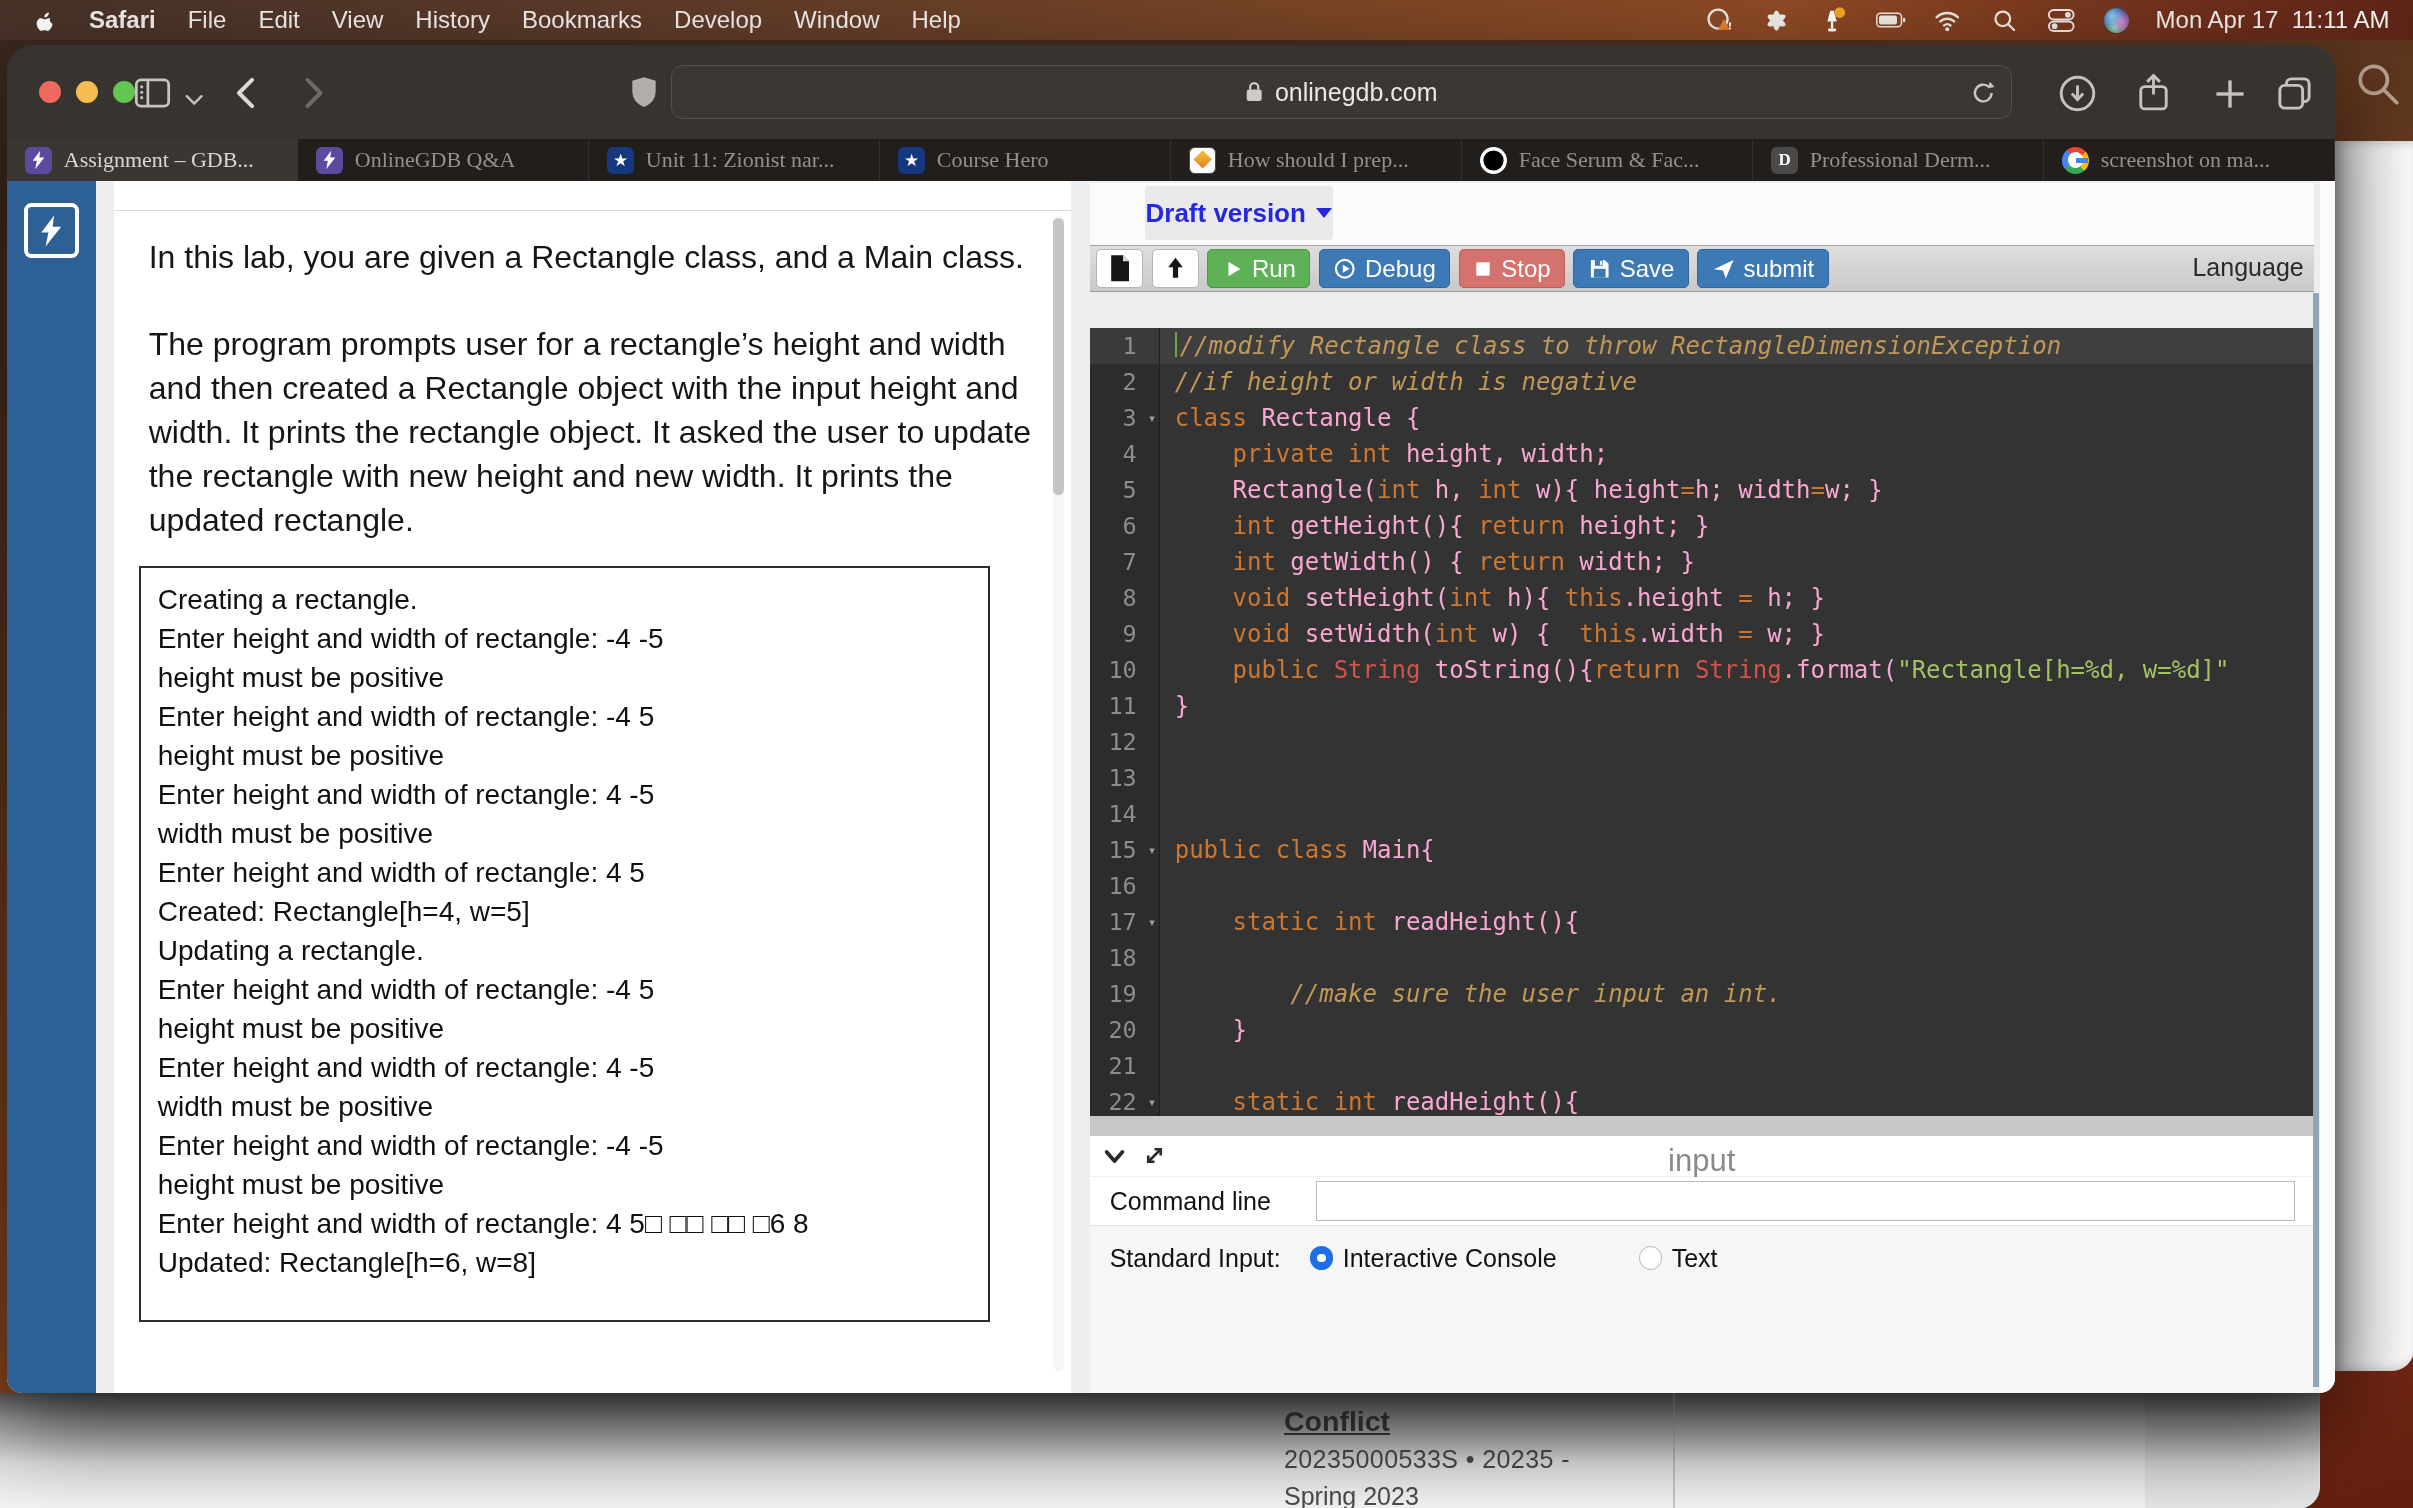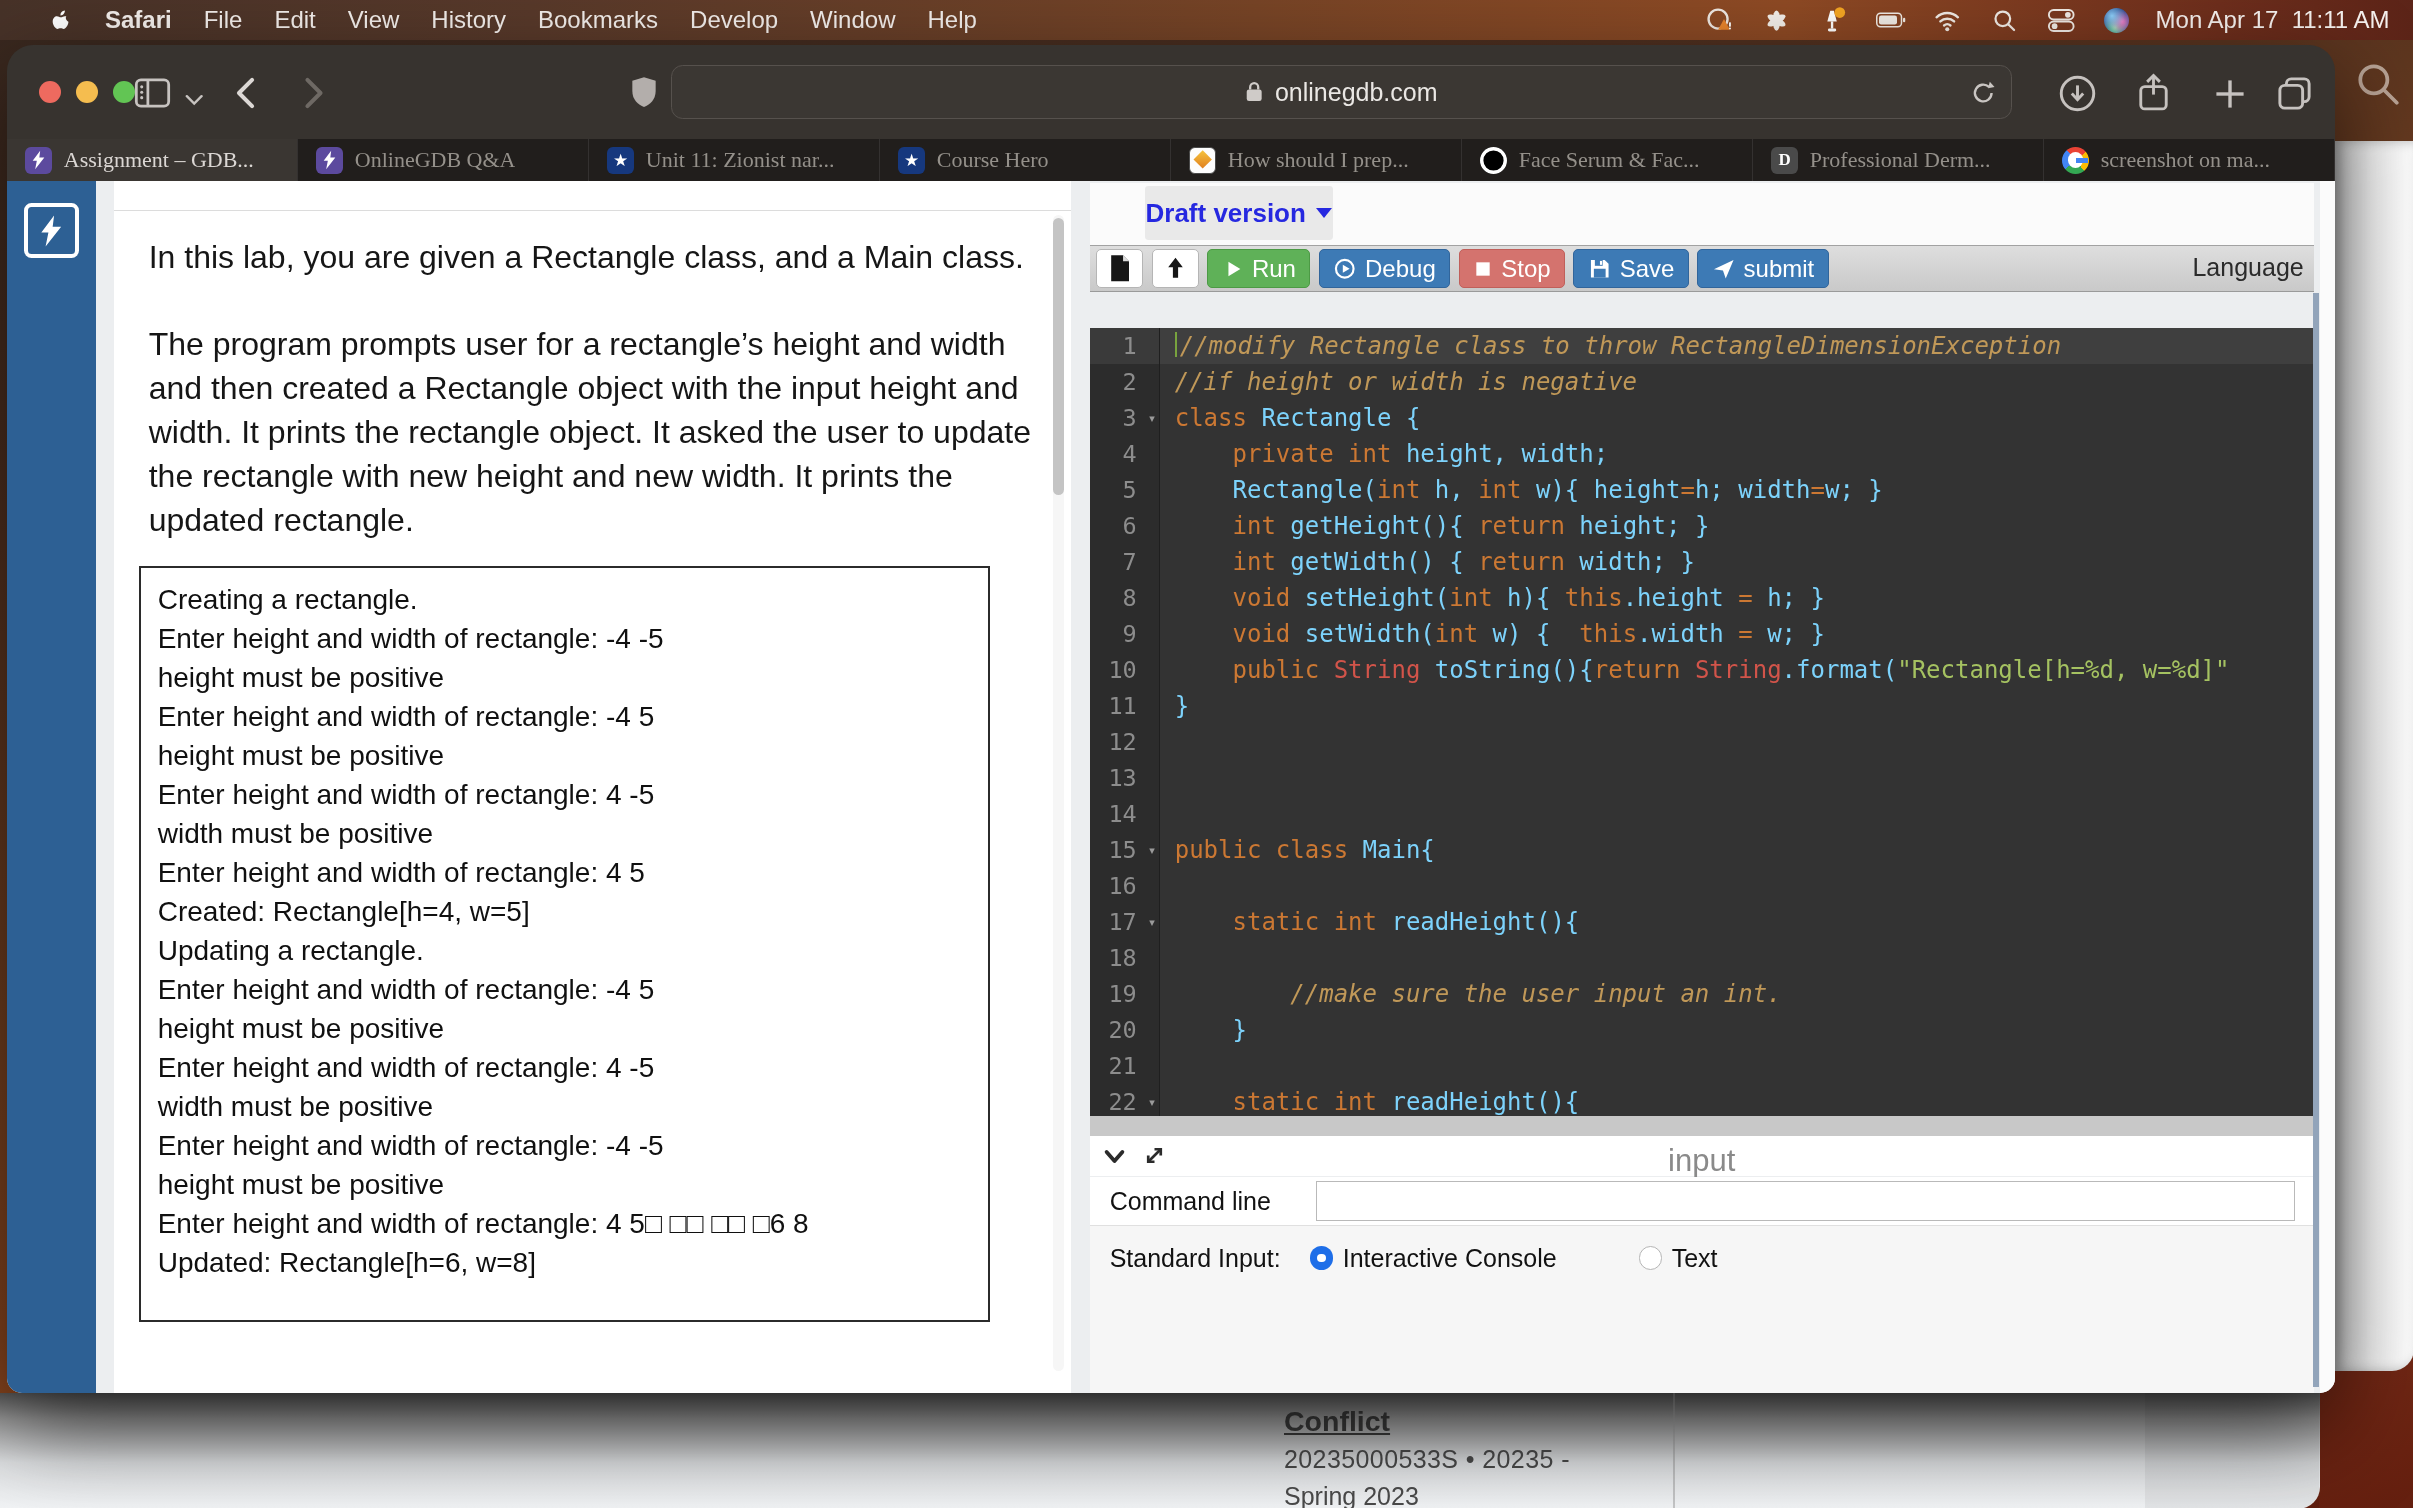--- a/index.html
+++ b/index.html
@@ -21,21 +21,21 @@
   .bgw-divider { left:1673px; top:0; width:1.7px; height:116px; background:rgba(160,160,160,.55); }
   .bgw-col { left:2145px; top:0; width:174px; height:116px; background:rgba(0,0,0,.05); }
   .conflict-title { left:1284px; top:11.7px; font-size:28.5px; font-weight:600; color:#3a3a3a;text-decoration:underline; }
   .conflict-sub { left:1284px; top:52px; font-size:25px; color:#4a4a4a; letter-spacing:0.4px; }
   .conflict-sub2 { left:1284px; top:89px; font-size:25px; color:#4a4a4a; }
 
   
   #menubar { left:0; top:0; width:2413px; height:40px;
     background:linear-gradient(90deg,#473228 0%,#58392a 22%,#774426 52%,#8e4a24 74%,#6e2e1c 92%,#5c2418 100%);
     display:flex; align-items:center; color:#fff; }
-  #menu-left { display:flex; gap:32px; padding-left:48px; }
+  #menu-left { display:flex; align-items:center; gap:32px; padding-left:32px; }
   .menu-item { font-size:24px; font-weight:500; color:#f4efec; cursor:default; }
   .menu-item.bold { font-weight:700; }
   #apple-logo { width:25px; height:25px; display:inline-flex; }
   #menu-right { margin-left:auto; display:flex; align-items:center; gap:27px; padding-right:23.5px; }
   .sicon { width:30px; height:30px; display:inline-flex; align-items:center; justify-content:center; }
   #clock { font-size:24px; font-weight:500; color:#f6f1ee; white-space:pre; }
   #siri-orb { width:25px; height:25px; border-radius:50%;
     background:radial-gradient(circle at 32% 32%,#8ed0fa,transparent 55%),
                radial-gradient(circle at 72% 55%,#f07ac4,transparent 55%),
                radial-gradient(circle at 45% 78%,#8ef0b0,transparent 55%),#2c4f92; }
@@ -128,21 +128,21 @@
     padding-right:22px; position:relative; flex:0 0 auto; }
   .code-row.active .gutter { background:#3a3a3a; }
   .fold { position:absolute; right:2.5px; top:50%; transform:translateY(-50%); font-size:14.2px; color:#9a9a9a; }
   .code-text { padding-left:15px; white-space:pre; }
   .caret { display:inline-block; width:2.5px; height:25px; background:#78a33e; margin-right:2.5px; vertical-align:-3.4px; }
   .c-comment { color:#c09858; font-style:italic; }
   .c-kw { color:#cc7833; }
   .c-type { color:#d2544a; }
   .c-str { color:#a5c261; }
   .c-op { color:#cc7833; }
-  .c-plain { color:#7dd3fc;margin-top:24px; }
+  .c-plain { color:#f9a8d4;margin-top:24px; }
 
   #splitter { left:0; top:935px; width:1224px; height:20px; background:#c8c8c8; }
 
   #input-header { left:0; top:955px; width:1224px; height:40px; background:#fff; }
   #collapse-icon { position:absolute; left:11.7px; top:6.7px; }
   #expand-icon { position:absolute; left:52px; top:6.7px; }
   #input-title { position:absolute; left:0; width:1224px; text-align:center; top:6.7px; font-size:31px; color:#8a8a8a; }
 
   #cmd-row { left:0; top:996px; width:1224px; height:49px; background:#fff; }
   #cmd-label { position:absolute; left:20px; top:10px; font-size:25px; color:#121212; }

